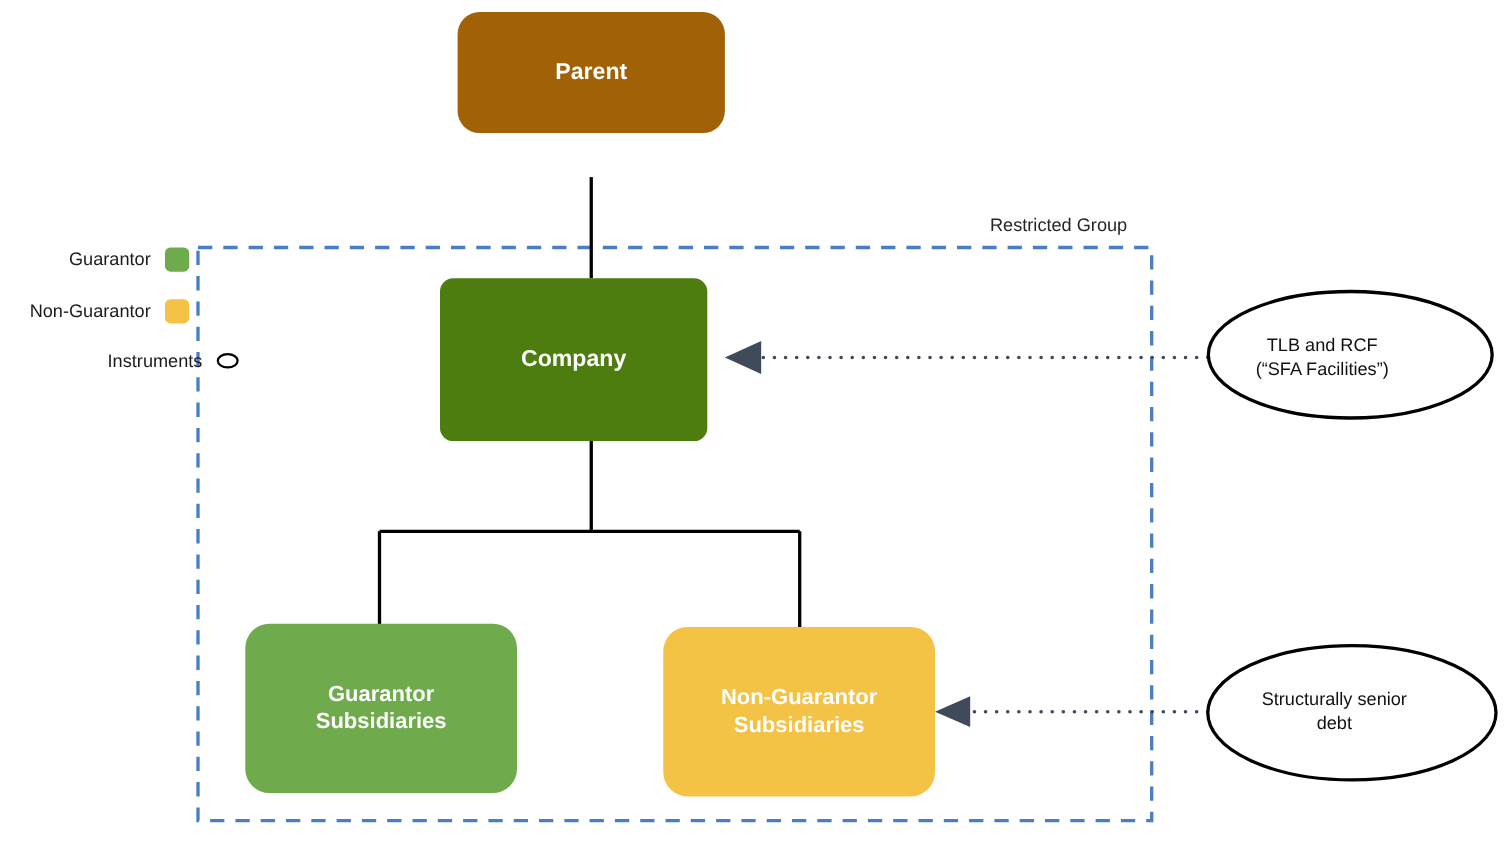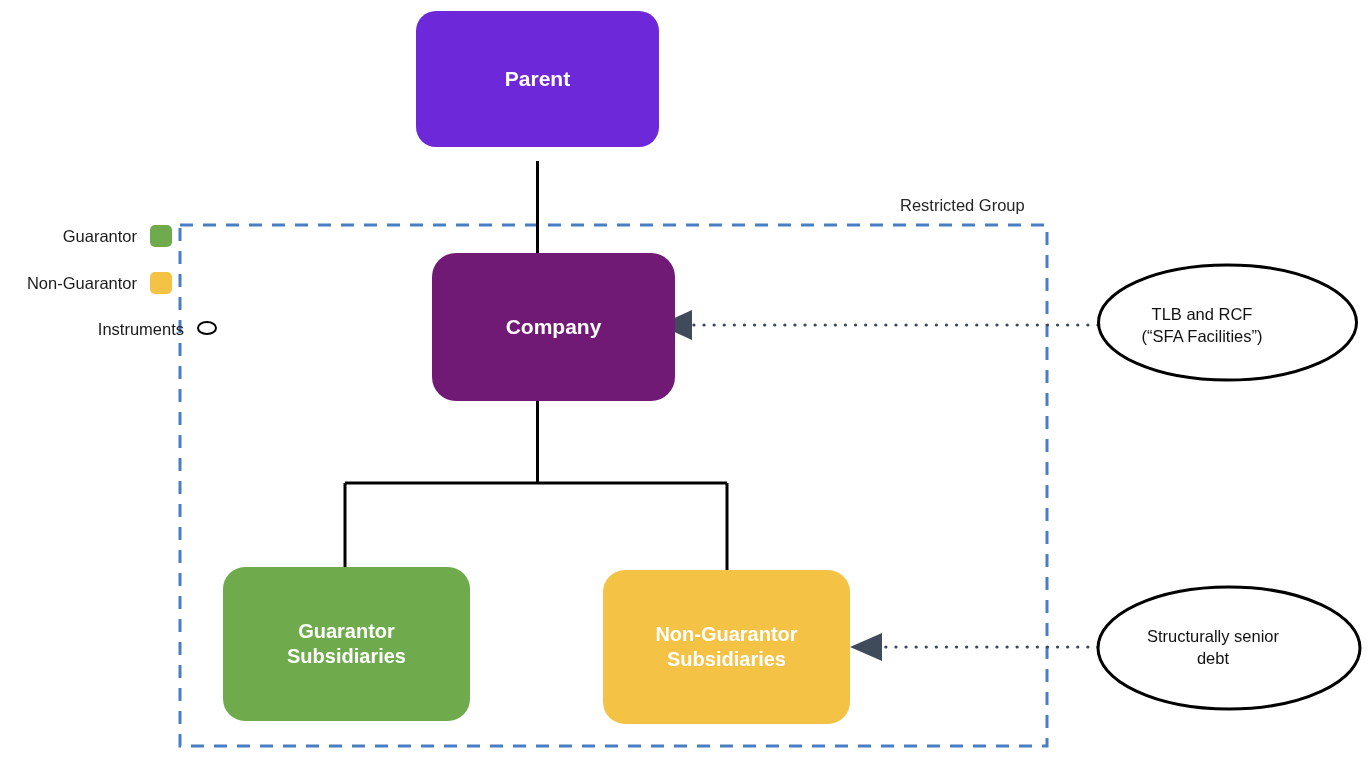--- a/index.html
+++ b/index.html
@@ -37,29 +37,29 @@
     color: #ffffff;
     font-weight: bold;
     line-height: 1.24;
     box-sizing: border-box;
     border-radius: 18px;
     user-select: none;
   }
   .node-label { white-space: pre-line; }
 
   #node-parent {
-    left: 416px; top: 11px; width: 243px; height: 136px;
-    background: #6d28d9;
+    left: 416px; top: 11px; width: 243px; height: 110px;
+    background: #a16207;
     border-radius: 20px;
     font-size: 21px;
   }
   #node-company {
-    left: 432px; top: 253px; width: 243px; height: 148px;
-    background: #701a75;
-    border-radius: 24px;
+    left: 400px; top: 253px; width: 243px; height: 148px;
+    background: #4d7c0f;
+    border-radius: 12px;
     font-size: 21px;
   }
   #node-guarantor {
     left: 223px; top: 567px; width: 247px; height: 154px;
     background: #6fab4c;
     border-radius: 22px;
     font-size: 20px;
   }
   #node-nonguarantor {
     left: 603px; top: 570px; width: 247px; height: 154px;

